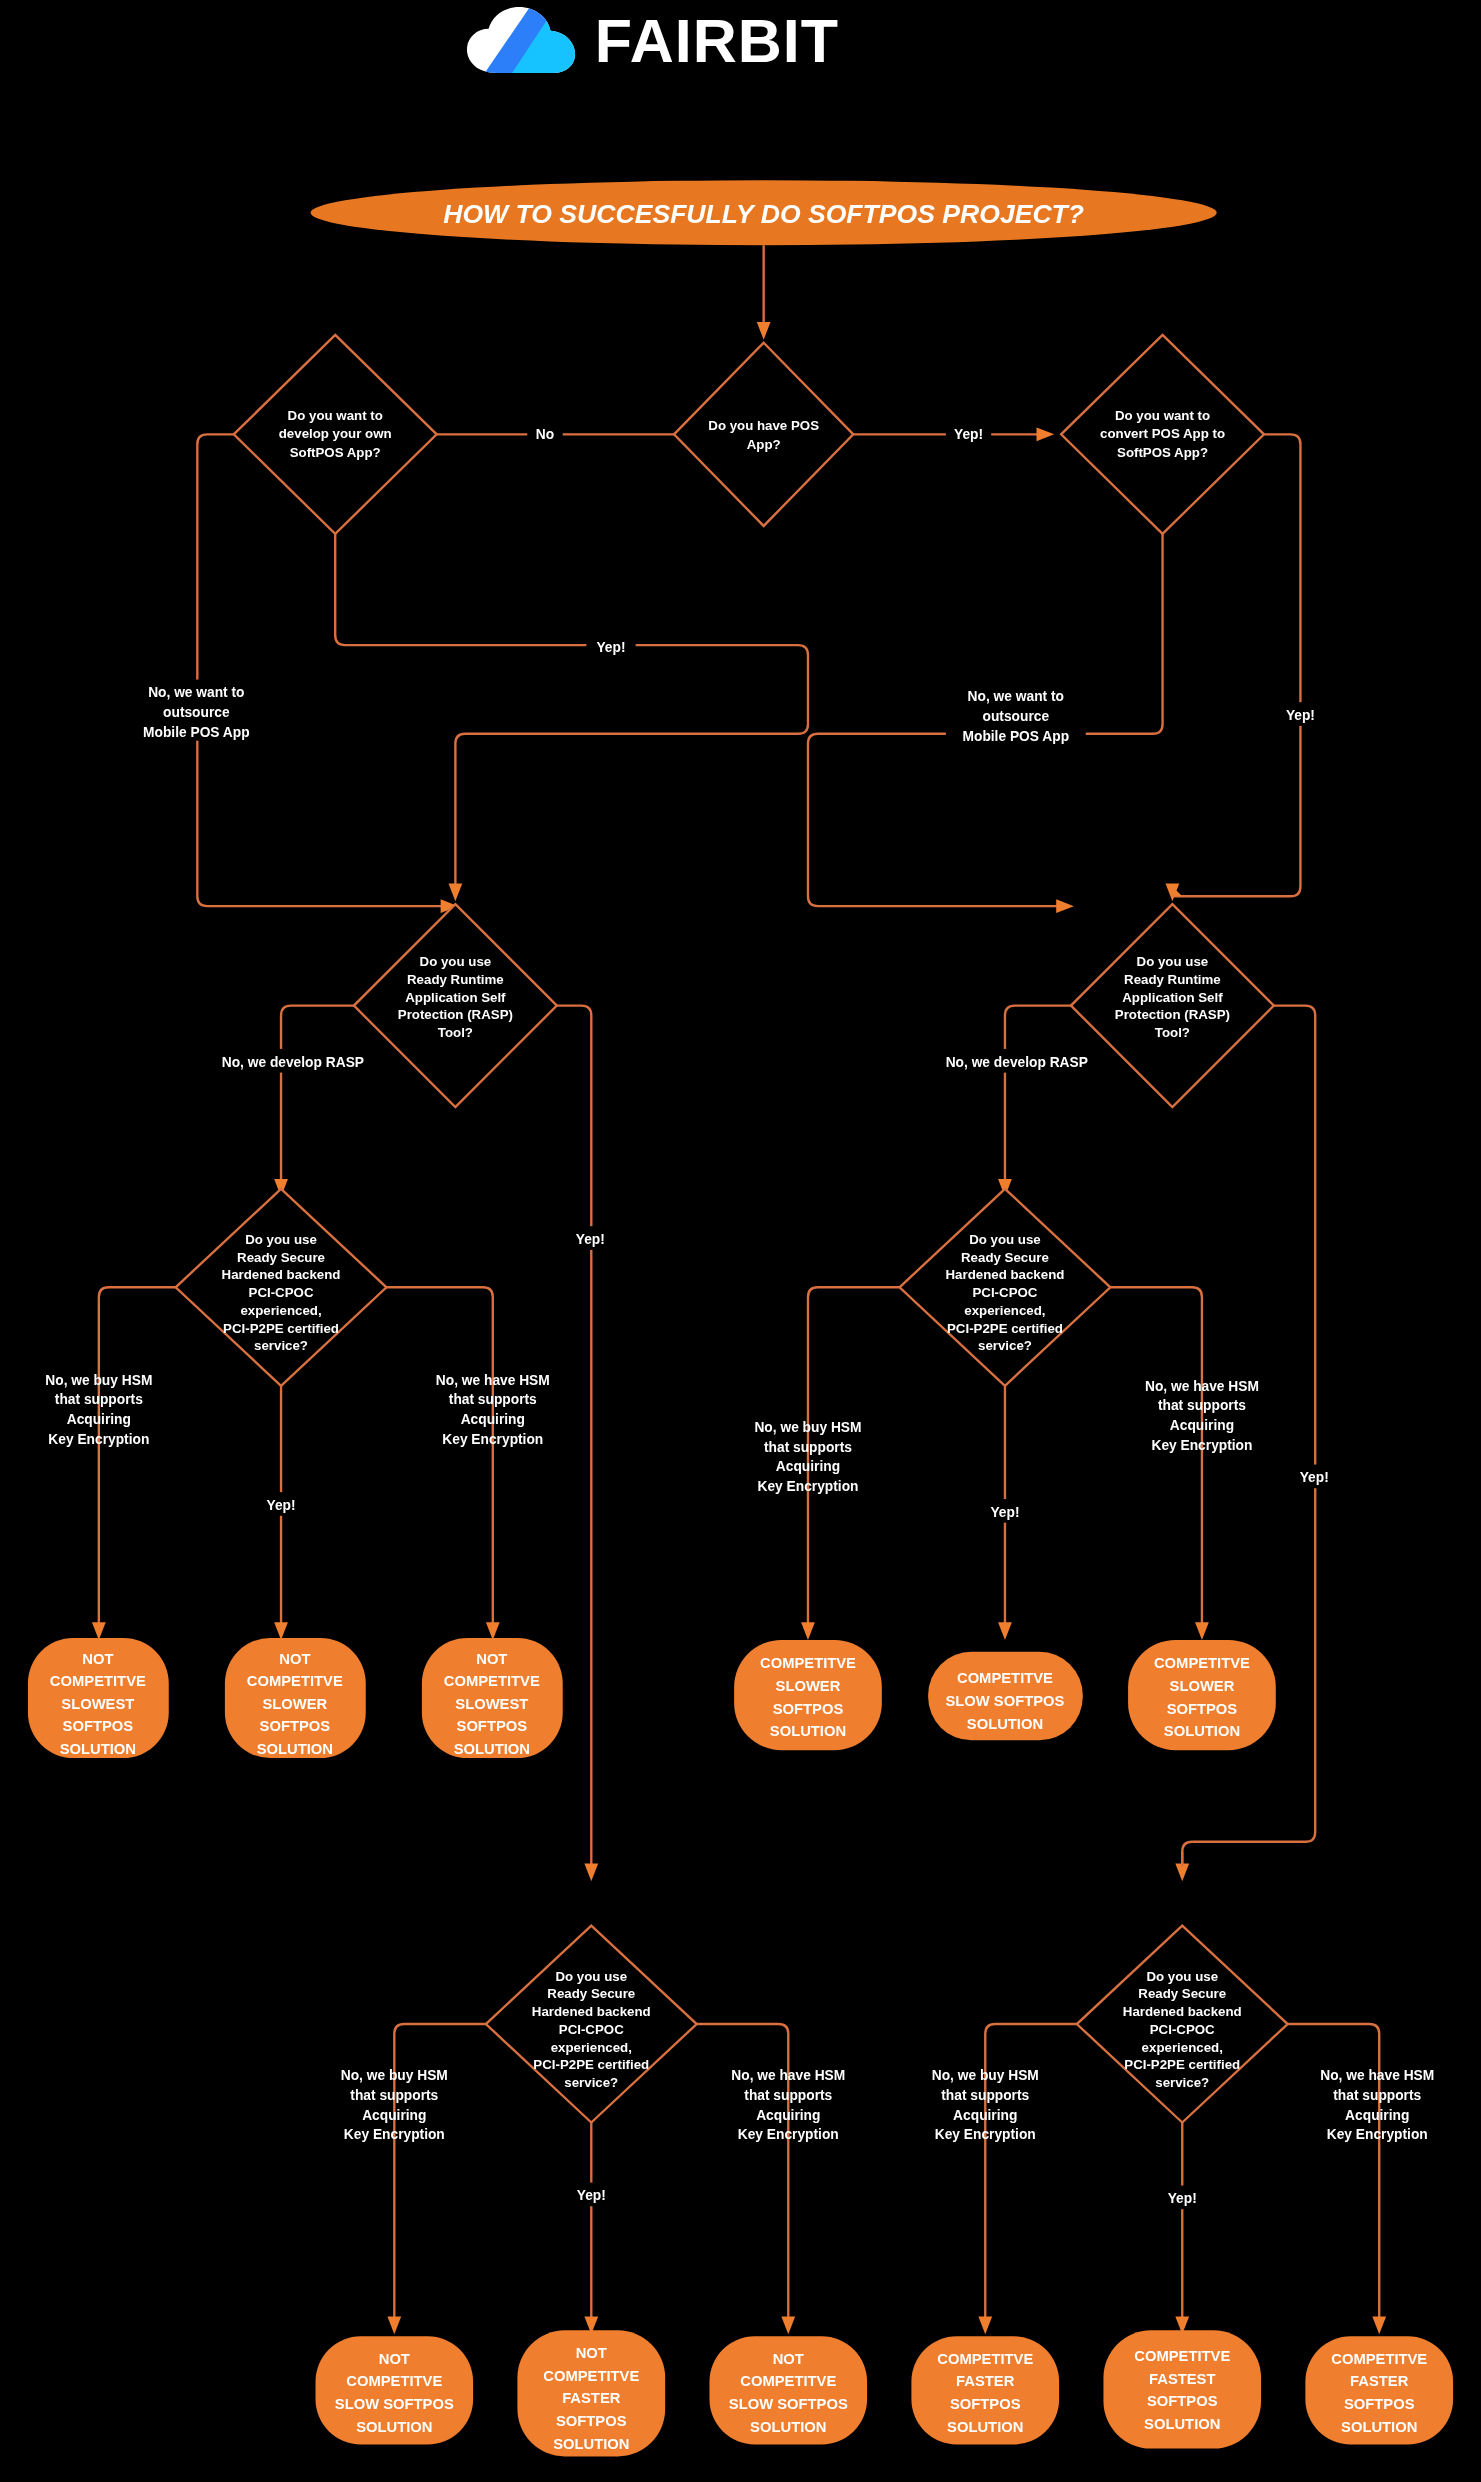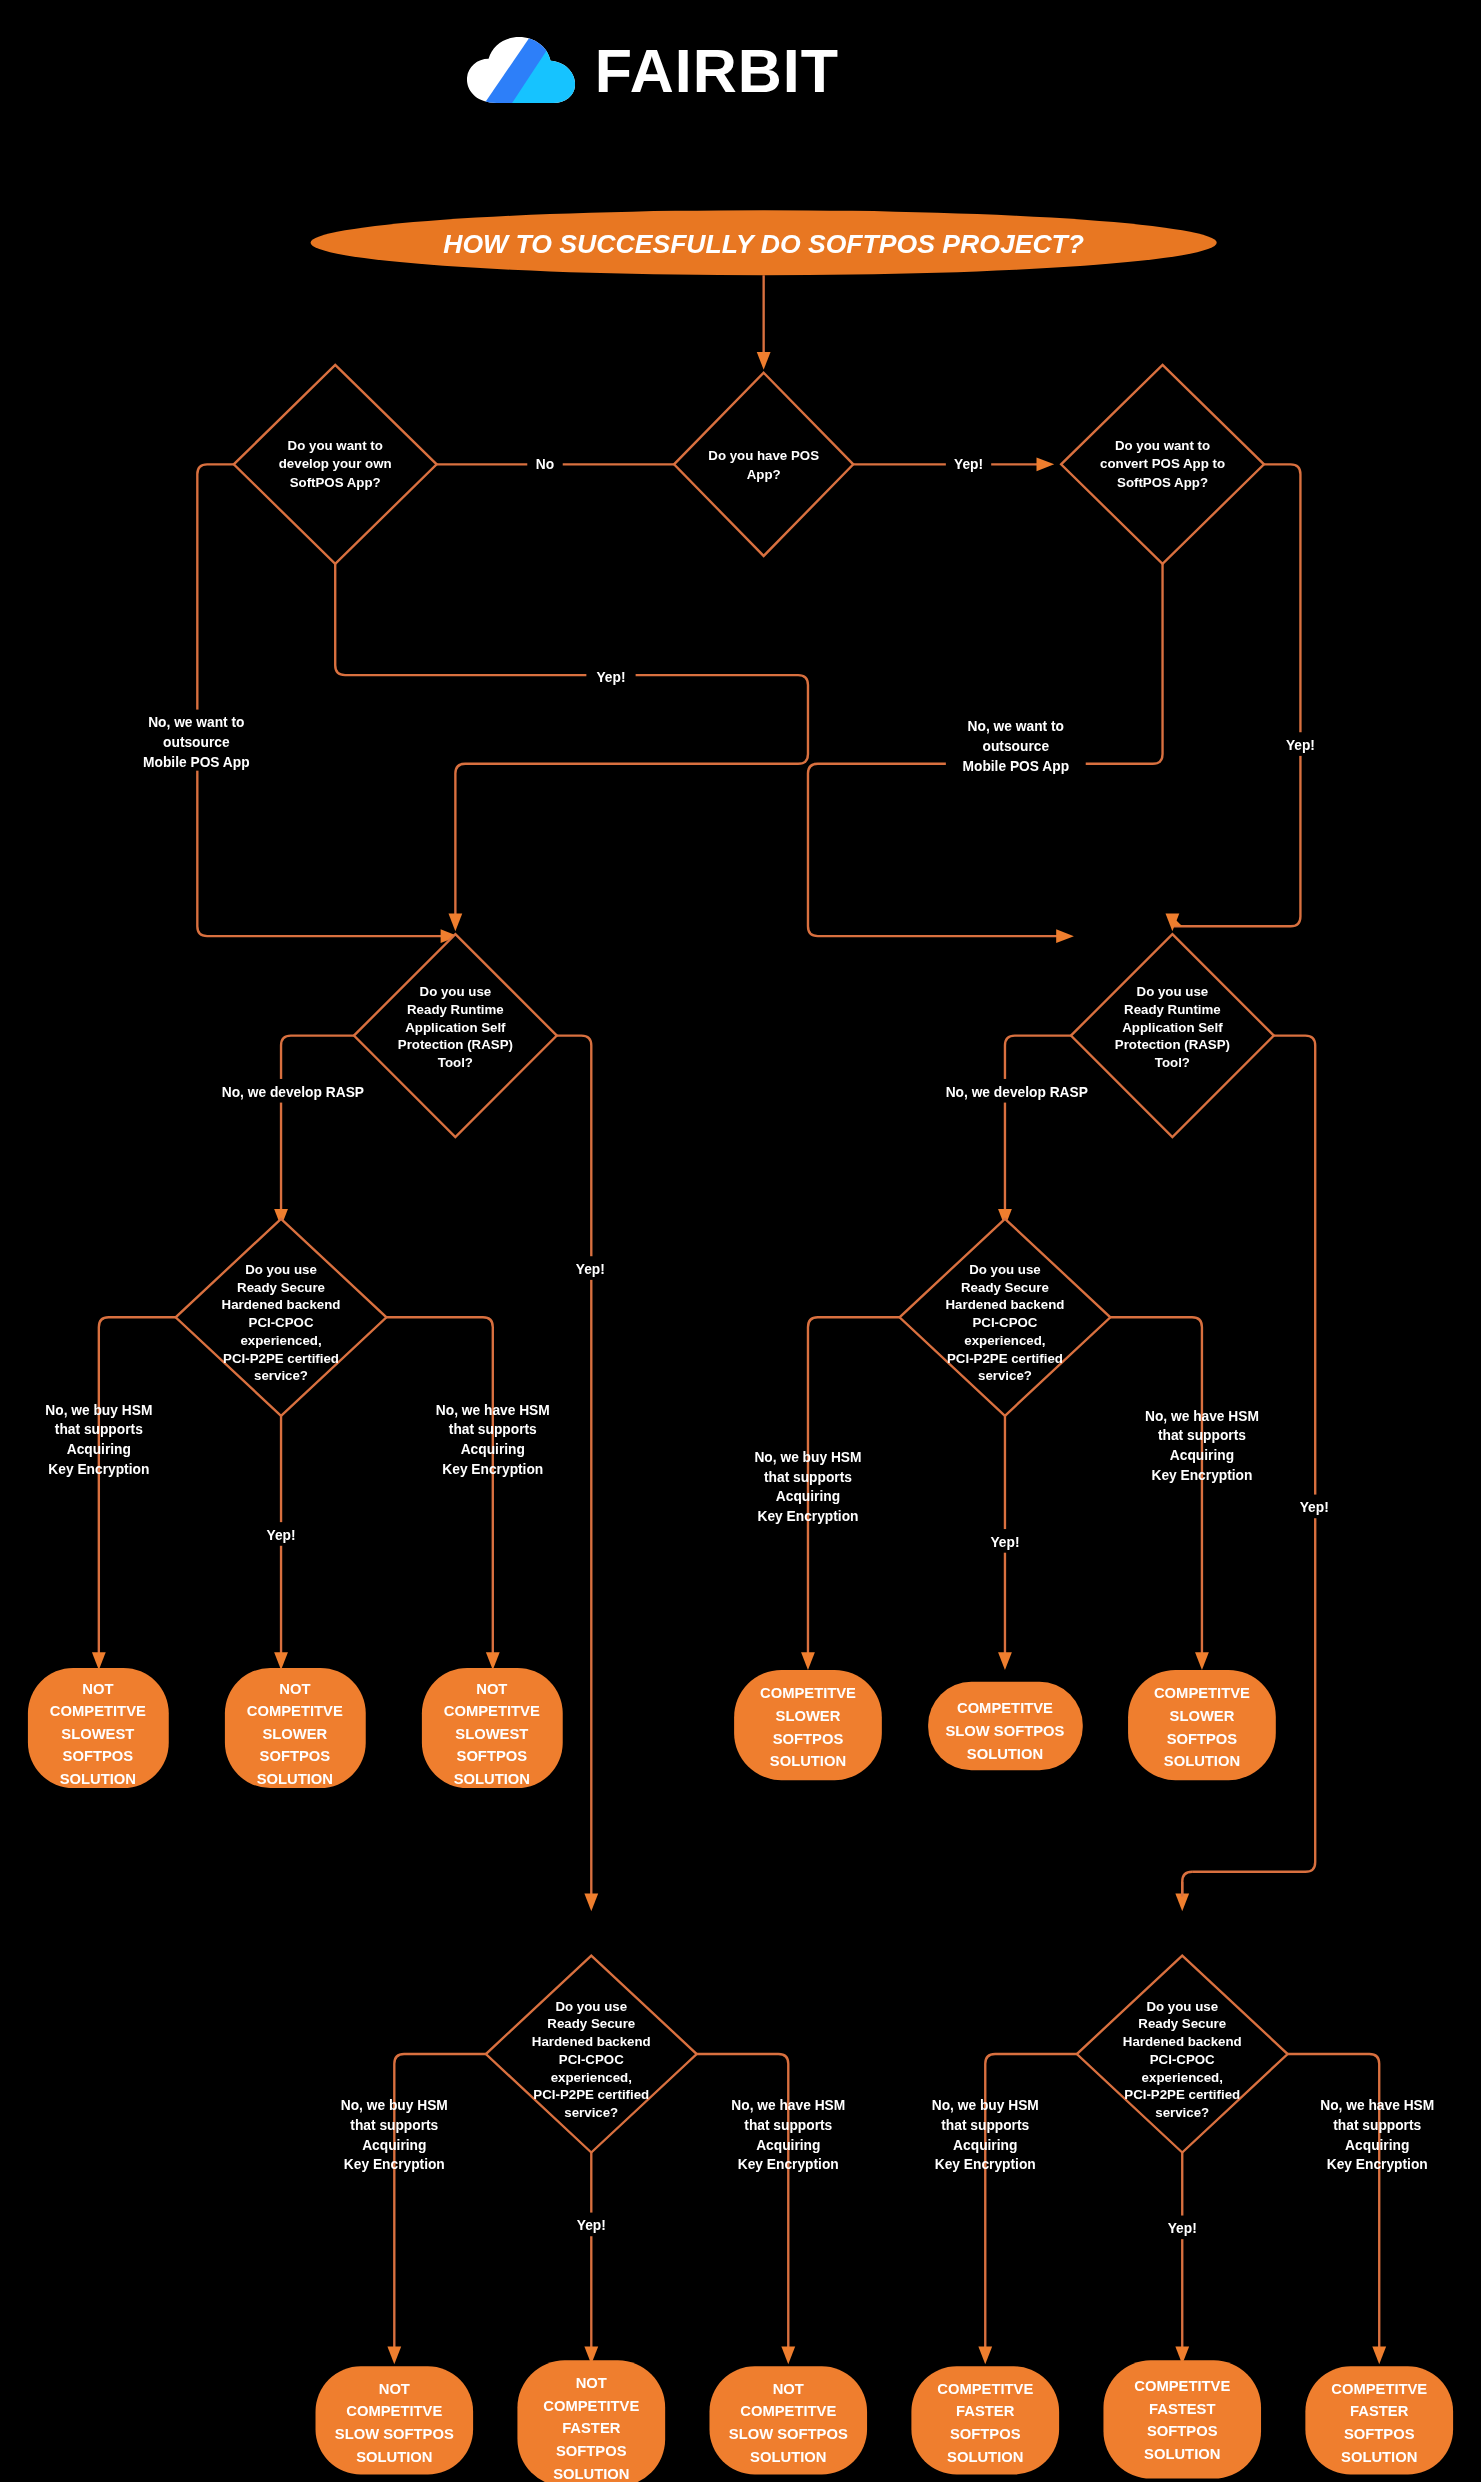--- a/index.html
+++ b/index.html
@@ -1,18 +1,18 @@
 <!DOCTYPE html>
 <html><head>
 <meta charset="utf-8">
 <style>
   html,body{margin:0;padding:0;background:#000;}
   body{width:1482px;height:2482px;position:relative;overflow:hidden;
        font-family:"Liberation Sans",sans-serif;}
-  #root{position:absolute;inset:0;margin-top:30px;}
+  #root{position:absolute;inset:0;}
   .logo{position:absolute;left:463px;top:2px;height:79px;display:flex;align-items:center;gap:13.8px;}
   .logo-word{font-size:61px;font-weight:bold;color:#fff;letter-spacing:1px;line-height:1;}
   svg.flow{position:absolute;left:0;top:0;width:1482px;height:2482px;}
   .diamond{fill:#000;stroke:#d9703f;stroke-width:2.4;}
   .term{fill:#ef7e2e;}
   .edge{stroke:#d9703f;stroke-width:2.4;fill:none;}
   .arrowhd{fill:#ef7e2e;}
   text{fill:#fff;font-family:"Liberation Sans",sans-serif;}
   .dtext{font-size:13.5px;font-weight:bold;}
   .ttext{font-size:15px;font-weight:bold;}

